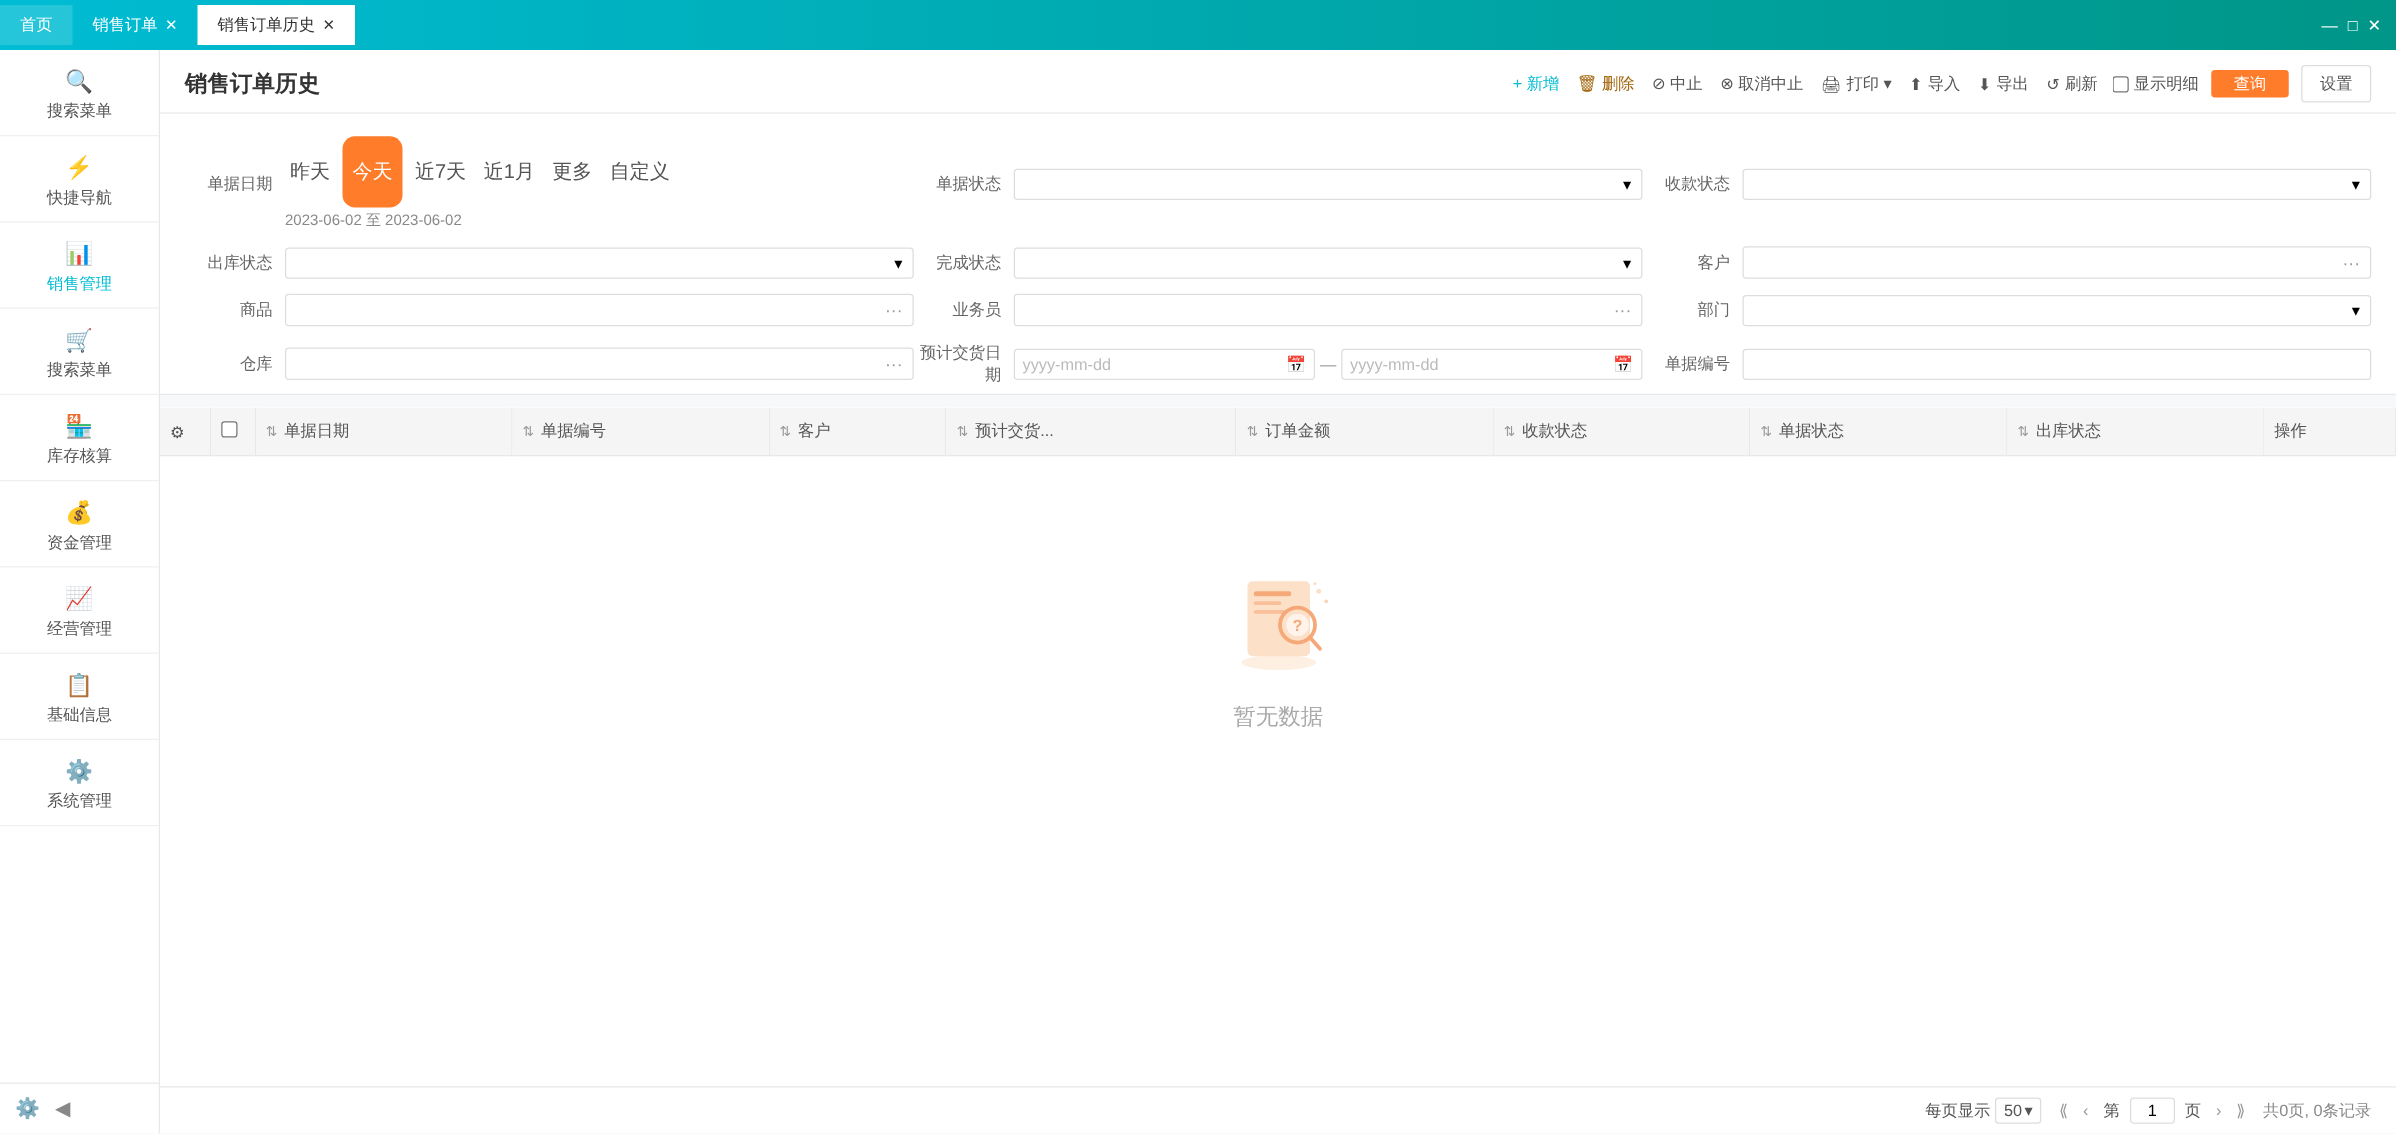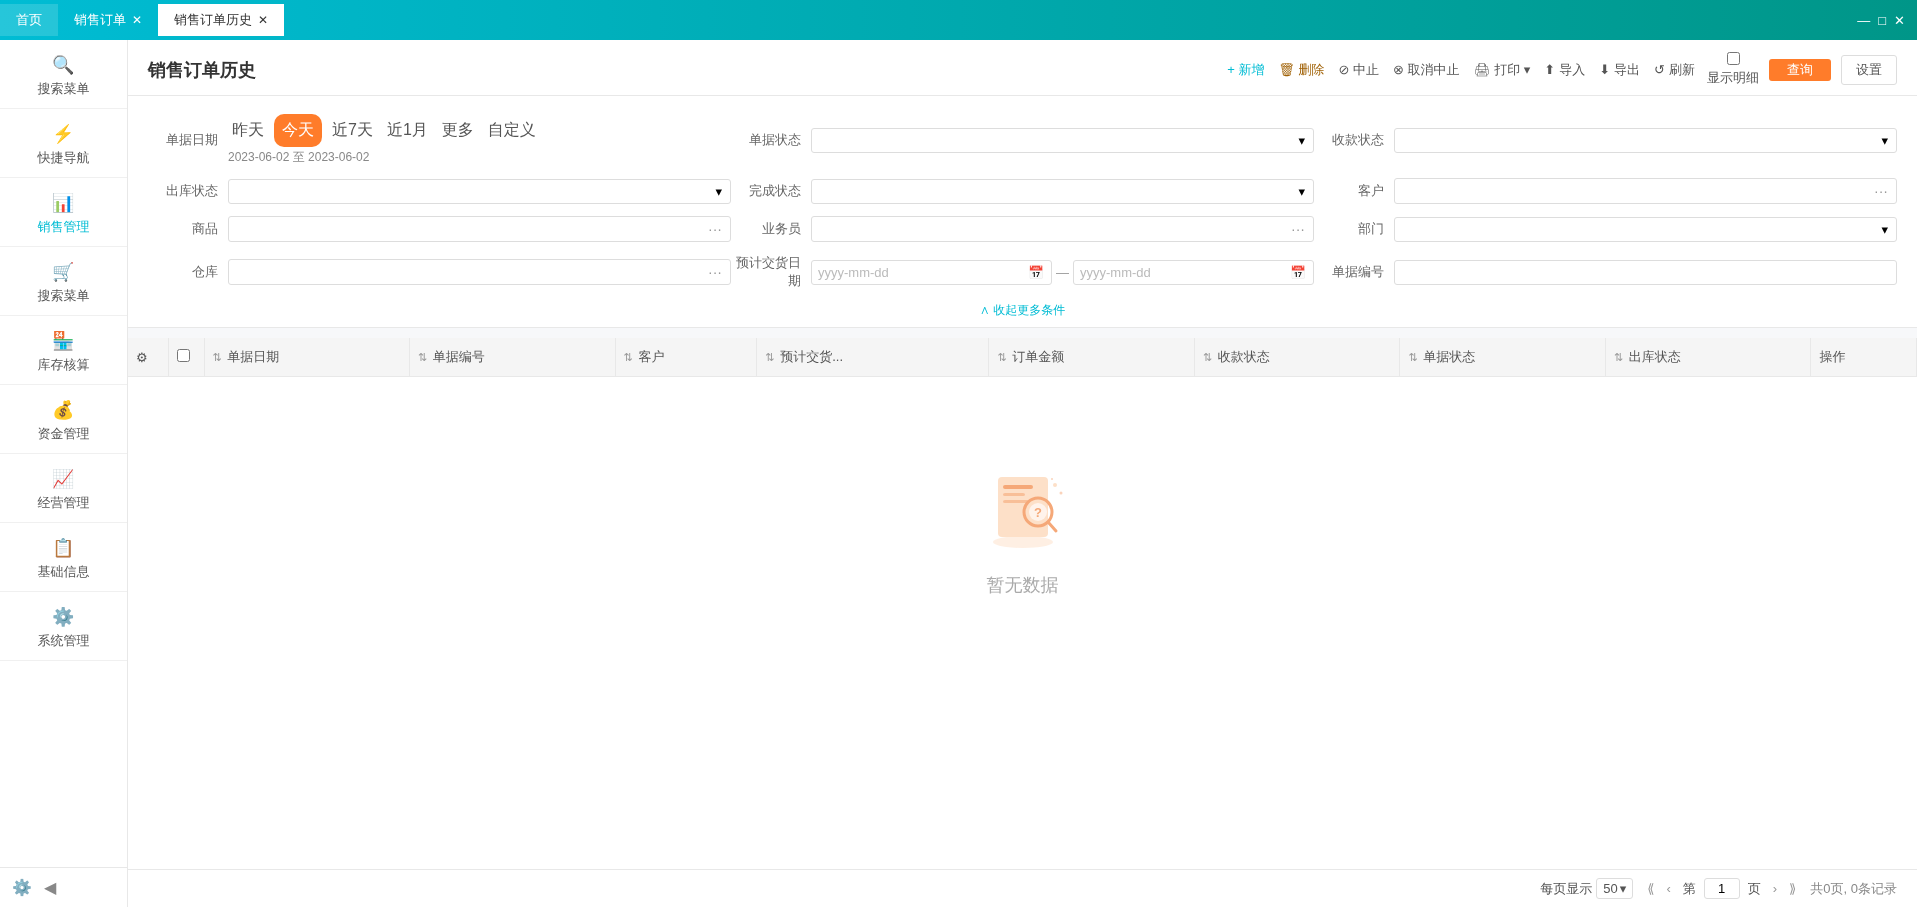--- a/index.html
+++ b/index.html
@@ -157,21 +157,20 @@
       cursor: pointer;
       font-size: 13px;
     }
     .checkbox-label {
       display: flex;
       align-items: center;
       gap: 4px;
       font-size: 13px;
       color: #555;
       cursor: pointer;
-      flex-direction: column;
     }
 
     
     .filter-panel {
       background: #fff;
       padding: 12px 20px 0;
       border-bottom: 1px solid #e8e8e8;
       flex-shrink: 0;
     }
     .filter-label {
@@ -190,21 +189,21 @@
     .date-shortcut {
       cursor: pointer;
       color: #555;
       font-size: 16px;
       padding: 1px 4px;
     }
     .date-shortcut.active {
       background: #ff7c2a;
       color: #fff;
       border-radius: 10px;
-      padding: 6px 8px;
+      padding: 18px 8px;
     }
     .date-range-text {
       color: #888;
       font-size: 12px;
       margin-top: 2px;
     }
     .filter-date-col {
       display: flex;
       flex-direction: column;
     }
@@ -543,21 +542,20 @@
           </div>
         </div>
         <div class="filter-cell">
           <span class="filter-label">单据编号</span>
           <div style="flex:1; display:flex; align-items:center; border:1px solid #ddd; border-radius:3px; padding:4px 8px; background:#fff;">
             <input type="text" style="border: none; outline: none; flex: 1 1 0%; font-size: 13px;">
           </div>
         </div>
       </div>
 
-      <div class="collapse-bar">∧ 收起更多条件</div>
     </div>
 
     <div class="table-area">
       <table class="data-table">
         <thead>
           <tr>
             <th class="th-settings">
               <span>⚙</span>
             </th>
             <th class="th-check">

